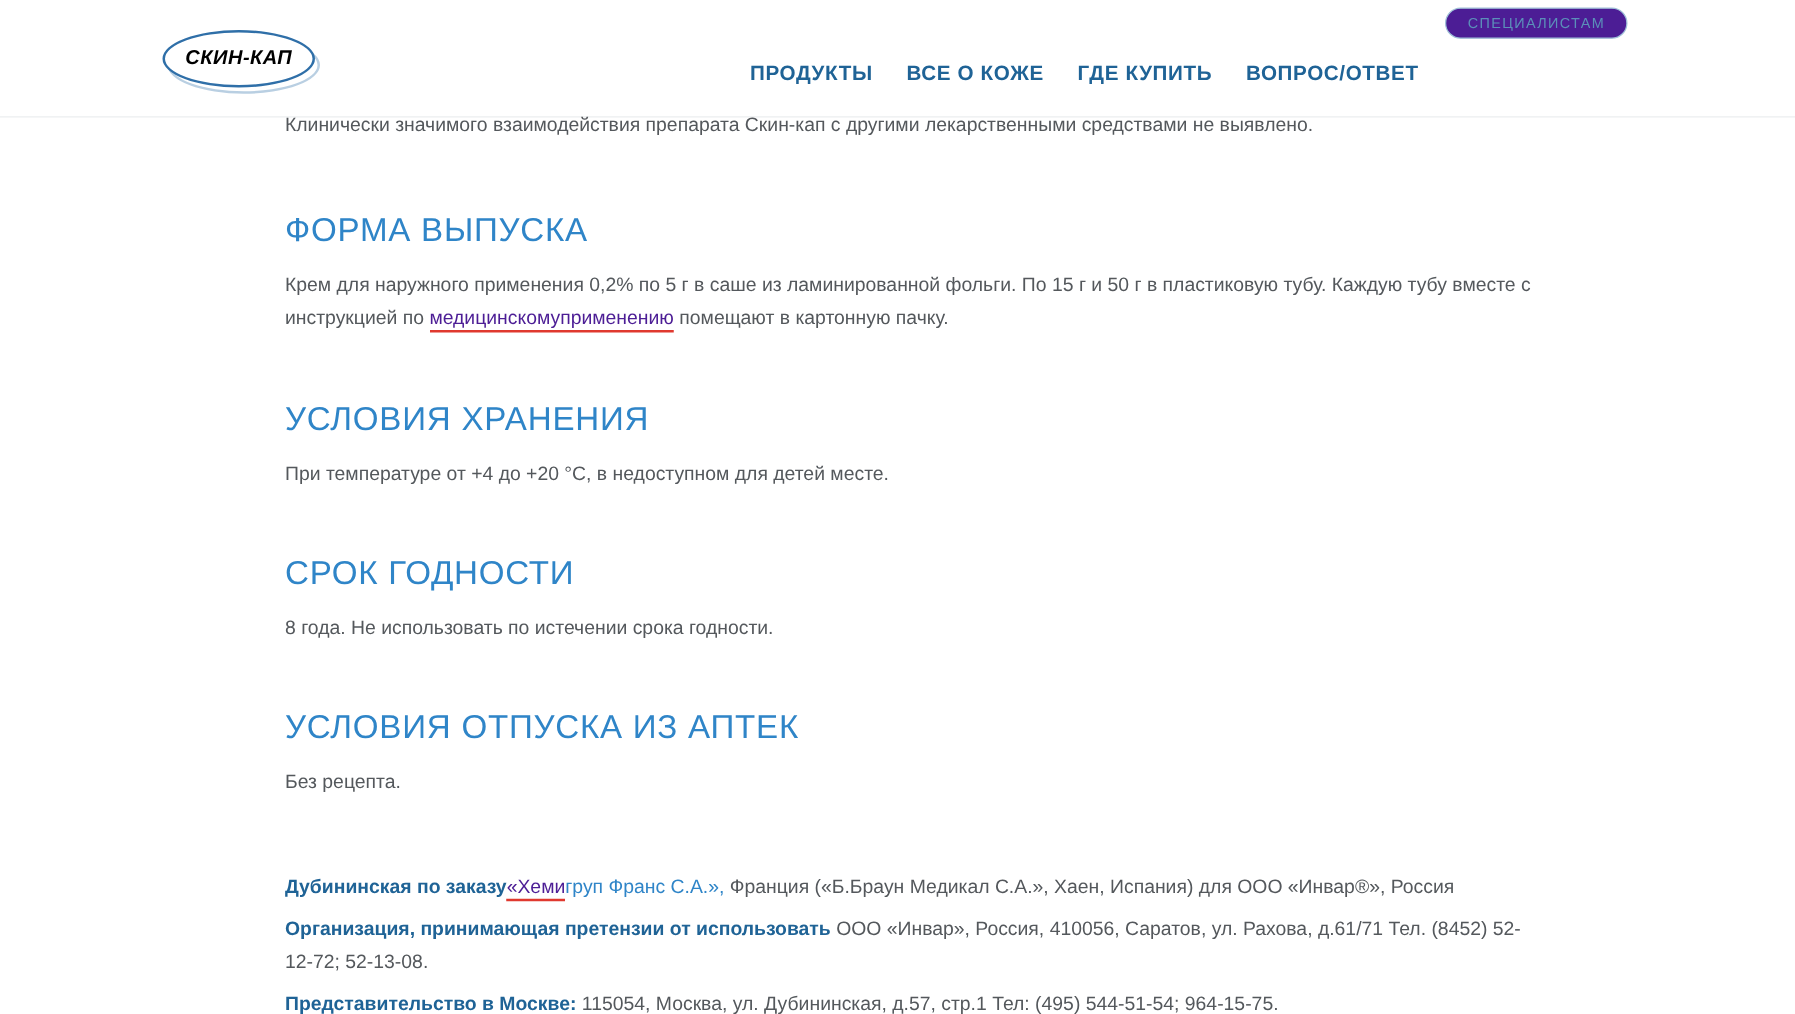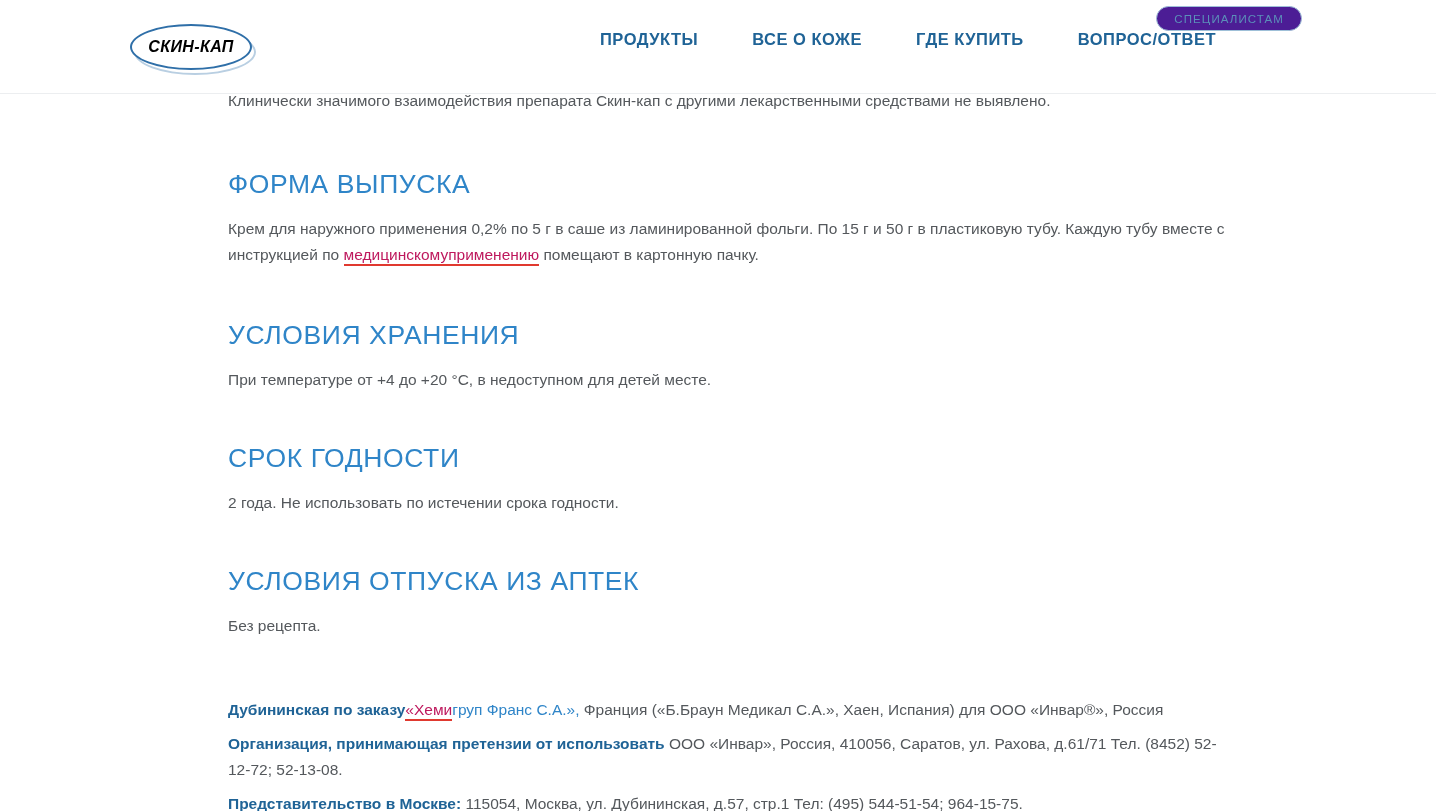--- a/index.html
+++ b/index.html
@@ -52,24 +52,24 @@
     font-size: 16px;
     letter-spacing: .4px;
     color: #000000;
     z-index: 2;
     font-style: italic;
   }
 
   .nav {
     position: absolute;
     left: 600px;
-    top: 30px;
+    top: 50px;
     display: flex;
     align-items: flex-start;
-    gap: 54px;
+    gap: 27px;
   }
   .nav a {
     font-size: 16.5px;
     font-weight: bold;
     letter-spacing: .5px;
     color: #1f6396;
     text-decoration: none;
     white-space: nowrap;
   }
   .spec-pill {
@@ -125,21 +125,21 @@
     line-height: 26px;
     color: #54585c;
   }
   .gap-1 { height: 49px; }
   .gap-2 { height: 52px; }
   .gap-3 { height: 50px; }
   .gap-4 { height: 50px; }
   .gap-5 { height: 58px; }
 
   a.inline-link {
-    color: #be185d;
+    color: #4c1d95;
     text-decoration: none;
     border-bottom: 2px solid #e0392f;
     padding-bottom: 1px;
   }
 
   .footer-block { margin-top: 0; }
   .footer-block p {
     margin: 0 0 8px 0;
     font-size: 15.5px;
     line-height: 26px;
@@ -187,21 +187,21 @@
 
     <div class="sec">
       <h2>УСЛОВИЯ ХРАНЕНИЯ</h2>
       <p>При температуре от +4 до +20 °С, в недоступном для детей месте.</p>
     </div>
 
     <div class="gap-3"></div>
 
     <div class="sec">
       <h2>СРОК ГОДНОСТИ</h2>
-      <p>2 года. Не использовать по истечении срока годности.</p>
+      <p>8 года. Не использовать по истечении срока годности.</p>
     </div>
 
     <div class="gap-4"></div>
 
     <div class="sec">
       <h2>УСЛОВИЯ ОТПУСКА ИЗ АПТЕК</h2>
       <p>Без рецепта.</p>
     </div>
 
     <div class="gap-5"></div>

